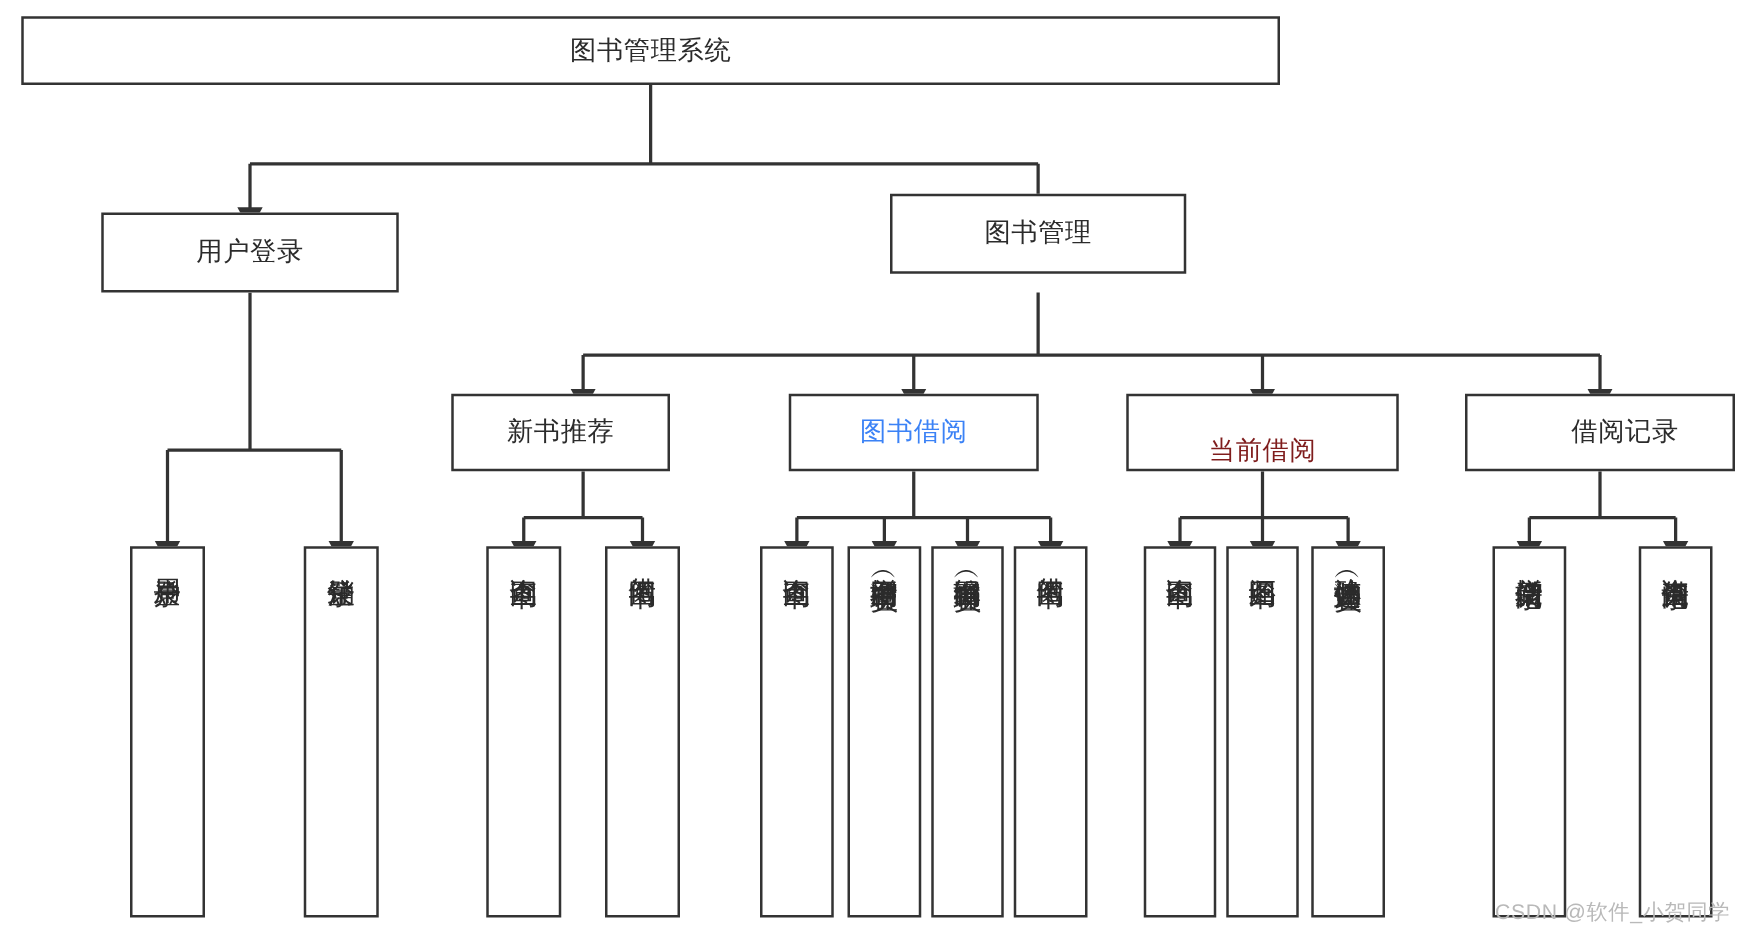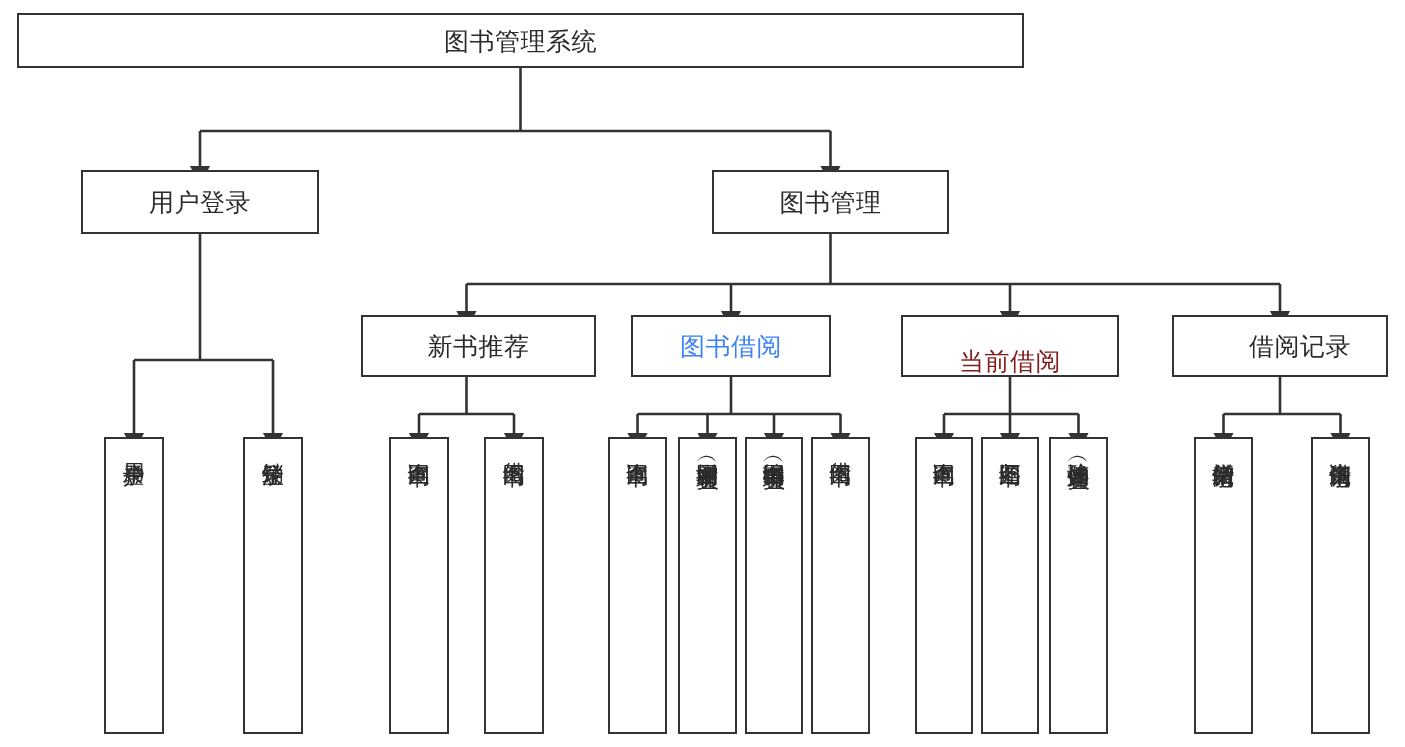--- a/index.html
+++ b/index.html
@@ -31,21 +31,21 @@
     position: absolute;
     box-sizing: border-box;
     border: 2.5px solid #333333;
     background: #ffffff;
     display: flex;
     align-items: center;
     justify-content: center;
     color: #2b2b2b;
   }
   .node.horizontal .node-label {
-    font-size: 25px;
+    font-size: 21px;
     line-height: 1.2;
     letter-spacing: 0.5px;
     white-space: nowrap;
   }
   .node.vertical {
     align-items: flex-start;
     justify-content: center;
     padding-top: 6px;
   }
   .node.vertical .node-label {
@@ -112,24 +112,24 @@
       </g>
   </svg>
 
   <div id="node-layer">
       <div class="node horizontal" style="left: 17px; top: 13px; width: 1007px; height: 55px; border-color: rgb(51, 51, 51); background: rgb(255, 255, 255);">
         <span class="node-label" style="color: rgb(43, 43, 43);">图书管理系统</span>
       </div>
       <div class="node horizontal" style="left: 81px; top: 170px; width: 238px; height: 64px; border-color: rgb(51, 51, 51); background: rgb(255, 255, 255);">
         <span class="node-label" style="color: rgb(43, 43, 43);">用户登录</span>
       </div>
-      <div class="node horizontal" style="left: 712px; top: 170px; width: 237px; height: 64px; border-color: rgb(51, 51, 51); background: rgb(255, 255, 255);">
+      <div class="node horizontal" style="left: 712px; top: 155px; width: 237px; height: 64px; border-color: rgb(51, 51, 51); background: rgb(255, 255, 255);">
         <span class="node-label" style="color: rgb(43, 43, 43);">图书管理</span>
       </div>
-      <div class="node horizontal" style="left: 361px; top: 315px; width: 235px; height: 62px; border-color: rgb(51, 51, 51); background: rgb(255, 255, 255);">
+      <div class="node horizontal" style="left: 361px; top: 315px; width: 175px; height: 62px; border-color: rgb(51, 51, 51); background: rgb(255, 255, 255);">
         <span class="node-label" style="color: rgb(43, 43, 43);">新书推荐</span>
       </div>
       <div class="node horizontal" style="left: 631px; top: 315px; width: 200px; height: 62px; border-color: rgb(51, 51, 51); background: rgb(255, 255, 255);">
         <span class="node-label" style="color: #3b82f6;">图书借阅</span>
       </div>
       <div class="node horizontal" style="left: 901px; top: 315px; width: 218px; height: 62px; border-color: rgb(51, 51, 51); background: rgb(255, 255, 255);">
         <span class="node-label" style="color: #7f1d1d; margin-top: 30px;">当前借阅</span>
       </div>
       <div class="node horizontal" style="left: 1172px; top: 315px; width: 216px; height: 62px; border-color: rgb(51, 51, 51); background: rgb(255, 255, 255); padding-left: 40px;">
         <span class="node-label" style="color: rgb(43, 43, 43);">借阅记录</span>
@@ -168,14 +168,15 @@
         <span class="node-label" style="color: rgb(43, 43, 43);">确认归还（管理员）</span>
       </div>
       <div class="node vertical" style="left: 1194px; top: 437px; width: 59px; height: 297px; border-color: rgb(51, 51, 51); background: rgb(255, 255, 255);">
         <span class="node-label" style="color: rgb(43, 43, 43);">新增借阅记录</span>
       </div>
       <div class="node vertical" style="left: 1311px; top: 437px; width: 59px; height: 297px; border-color: rgb(51, 51, 51); background: rgb(255, 255, 255);">
         <span class="node-label" style="color: rgb(43, 43, 43);">查询借阅记录</span>
       </div>
     </div>
 
+  <div class="watermark" style="left: 1196px; top: 718px; color: rgb(185, 185, 185);">CSDN @软件_小贺同学</div>
 
 </div>
 
 </body></html>

